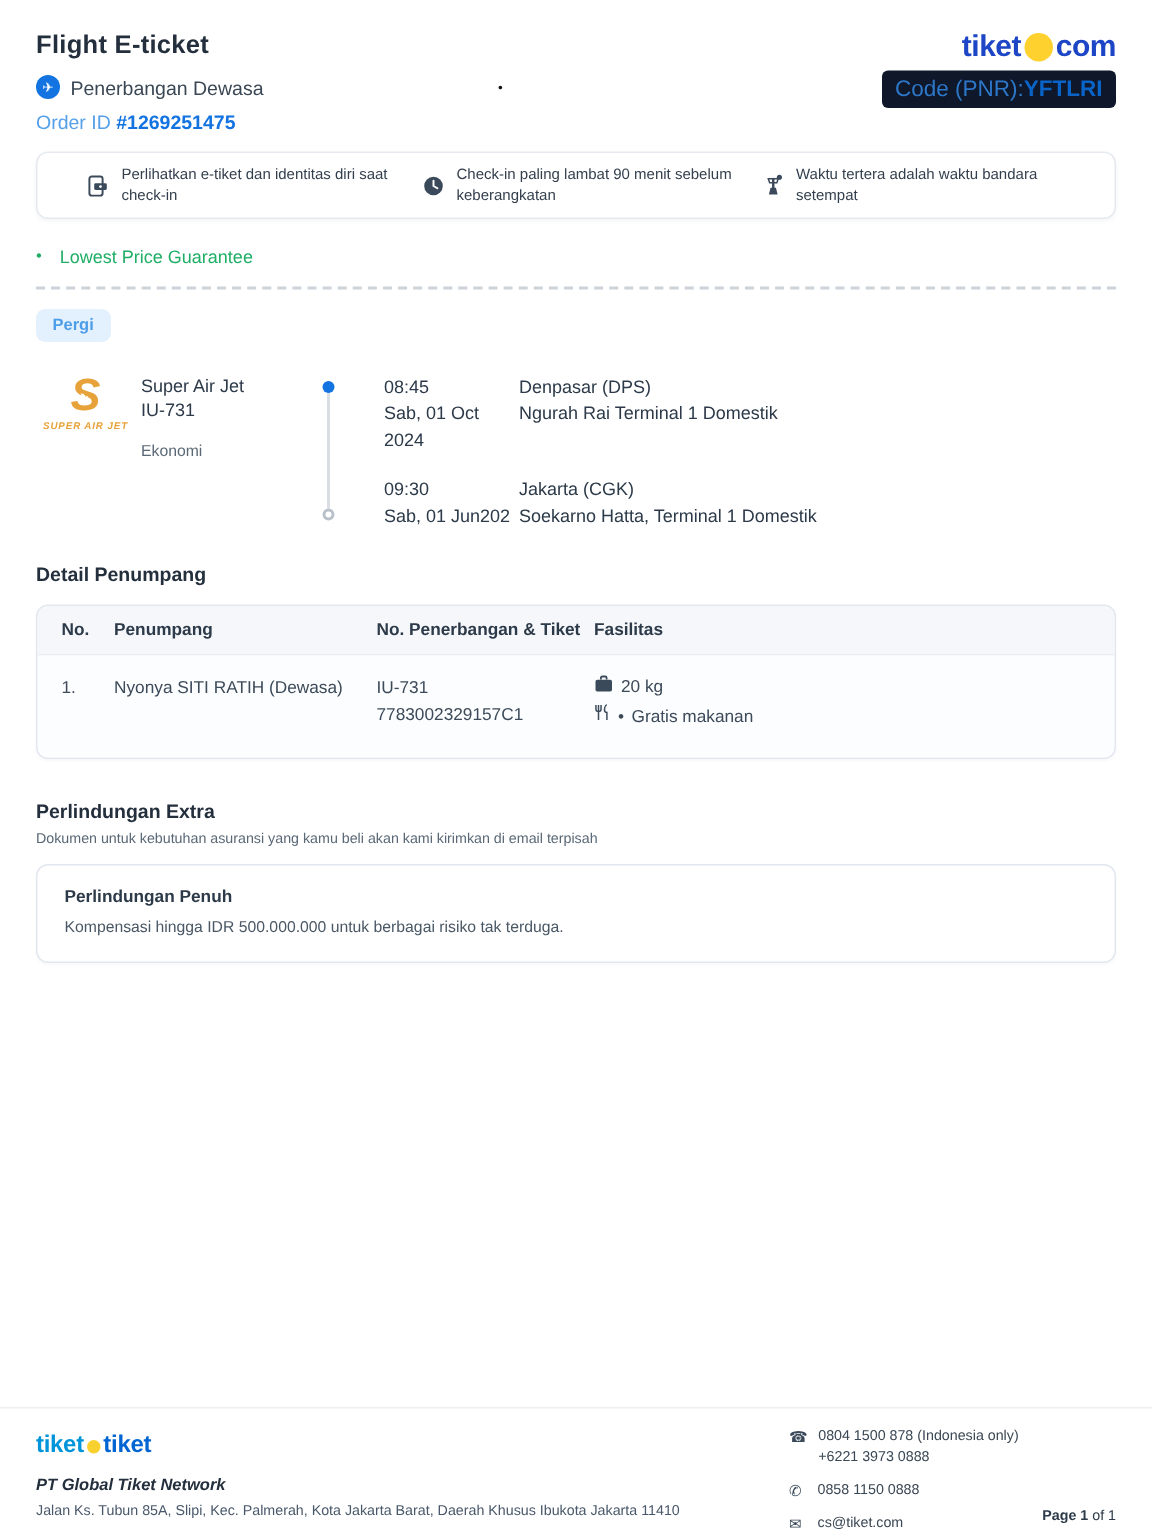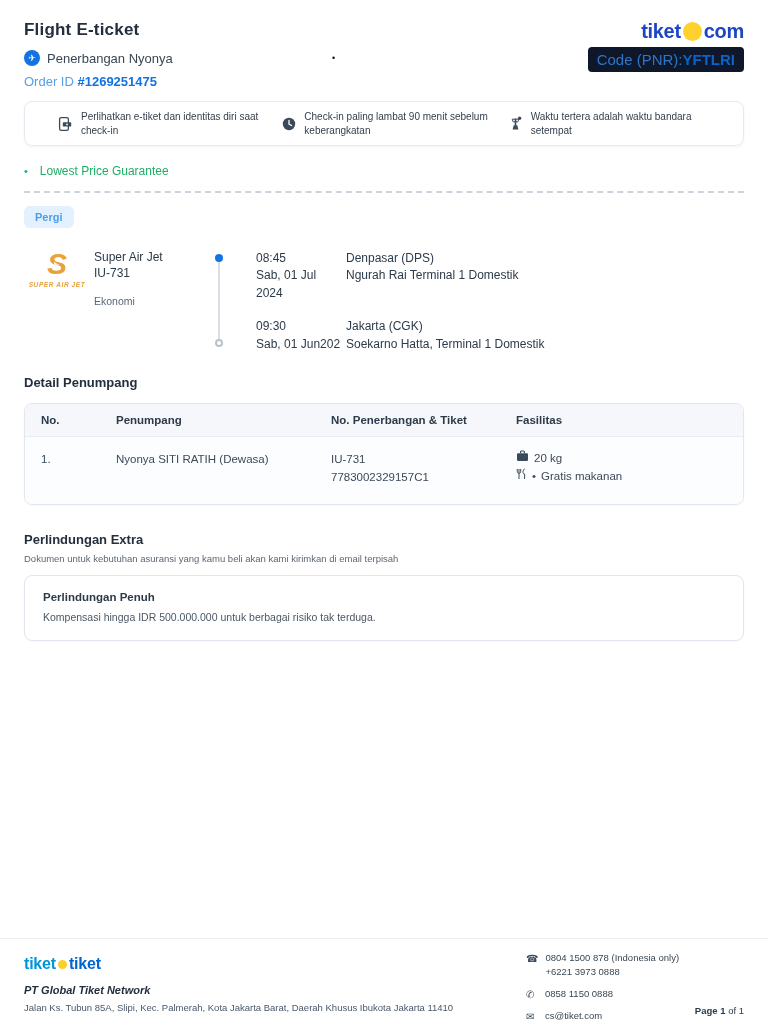--- a/index.html
+++ b/index.html
@@ -50,21 +50,21 @@
   .tl-line { flex:1; width:2px; background:#D9DEE4; }
   .tl-ring { width:8px; height:8px; border-radius:50%; border:2px solid #B9C1CA; background:#fff; }
   .route { margin-left:32px; display:flex; flex-direction:column; gap:16px; }
   .seg { display:flex; }
   .seg .when { width:90px; font-size:12px; color:#2C3A49; line-height:1.45; }
   .seg .where { font-size:12px; color:#2C3A49; line-height:1.45; }
 
   
   .section-title { margin-top:22px; font-size:13px; font-weight:700; color:#242F3D; }
   .pax-table { margin-top:13px; border:1px solid #E2E7EF; border-radius:8px; overflow:hidden; box-shadow:0 1px 2px rgba(20,40,80,.04); }
-  .pax-head, .pax-row { display:grid; grid-template-columns:35px 175px 145px 1fr; padding-left:16px;gap:40px; }
+  .pax-head, .pax-row { display:grid; grid-template-columns:35px 175px 145px 1fr; padding-left:16px; }
   .pax-head { background:#F5F7FB; padding-top:10px; padding-bottom:10px; font-size:11.5px; font-weight:700; color:#2C3A49; border-bottom:1px solid #E8ECF3; }
   .pax-row { background:#FCFDFE; padding-top:13px; padding-bottom:17px; font-size:11.5px; color:#3C4A59; line-height:1.6; }
   .fac-line { display:flex; align-items:center; gap:5px; line-height:1.4; margin-bottom:2px; }
 
   
   .prot-sub { margin-top:6px; font-size:9.5px; color:#5A6876; }
   .prot-card { margin-top:11px; border:1px solid #E2E7EF; border-radius:8px; padding:15px 18px 17px; box-shadow:0 1px 2px rgba(20,40,80,.03); }
   .prot-card-title { font-size:11.5px; font-weight:700; color:#2C3A49; }
   .prot-card-desc { margin-top:8px; font-size:10.5px; color:#4A5866; }
 
@@ -86,21 +86,21 @@
 <body>
 
 <div class="content">
 
   
   <div class="hdr">
     <div>
       <div class="page-title">Flight E-ticket</div>
       <div class="trip-row">
         <span class="plane-badge">✈</span>
-        <span class="trip-label">Penerbangan Nyonya</span>
+        <span class="trip-label">Penerbangan Dewasa</span>
       </div>
       <div class="order-row">
         <span class="order-label">Order ID</span>
         <span class="order-id">#1269251475</span>
       </div>
     </div>
     <div class="hdr-right">
       <div class="brand">
         <span>tiket</span>
         <span class="brand-dot"></span>
@@ -171,21 +171,21 @@
     </div>
     <div class="timeline">
       <span class="tl-dot"></span>
       <span class="tl-line"></span>
       <span class="tl-ring"></span>
     </div>
     <div class="route">
       <div class="seg">
         <div class="when">
           <div>08:45</div>
-          <div>Sab, 01 Jul 2024</div>
+          <div>Sab, 01 Oct 2024</div>
         </div>
         <div class="where">
           <div>Denpasar (DPS)</div>
           <div>Ngurah Rai Terminal 1 Domestik</div>
         </div>
       </div>
       <div class="seg">
         <div class="when">
           <div>09:30</div>
           <div>Sab, 01 Jun202</div>

